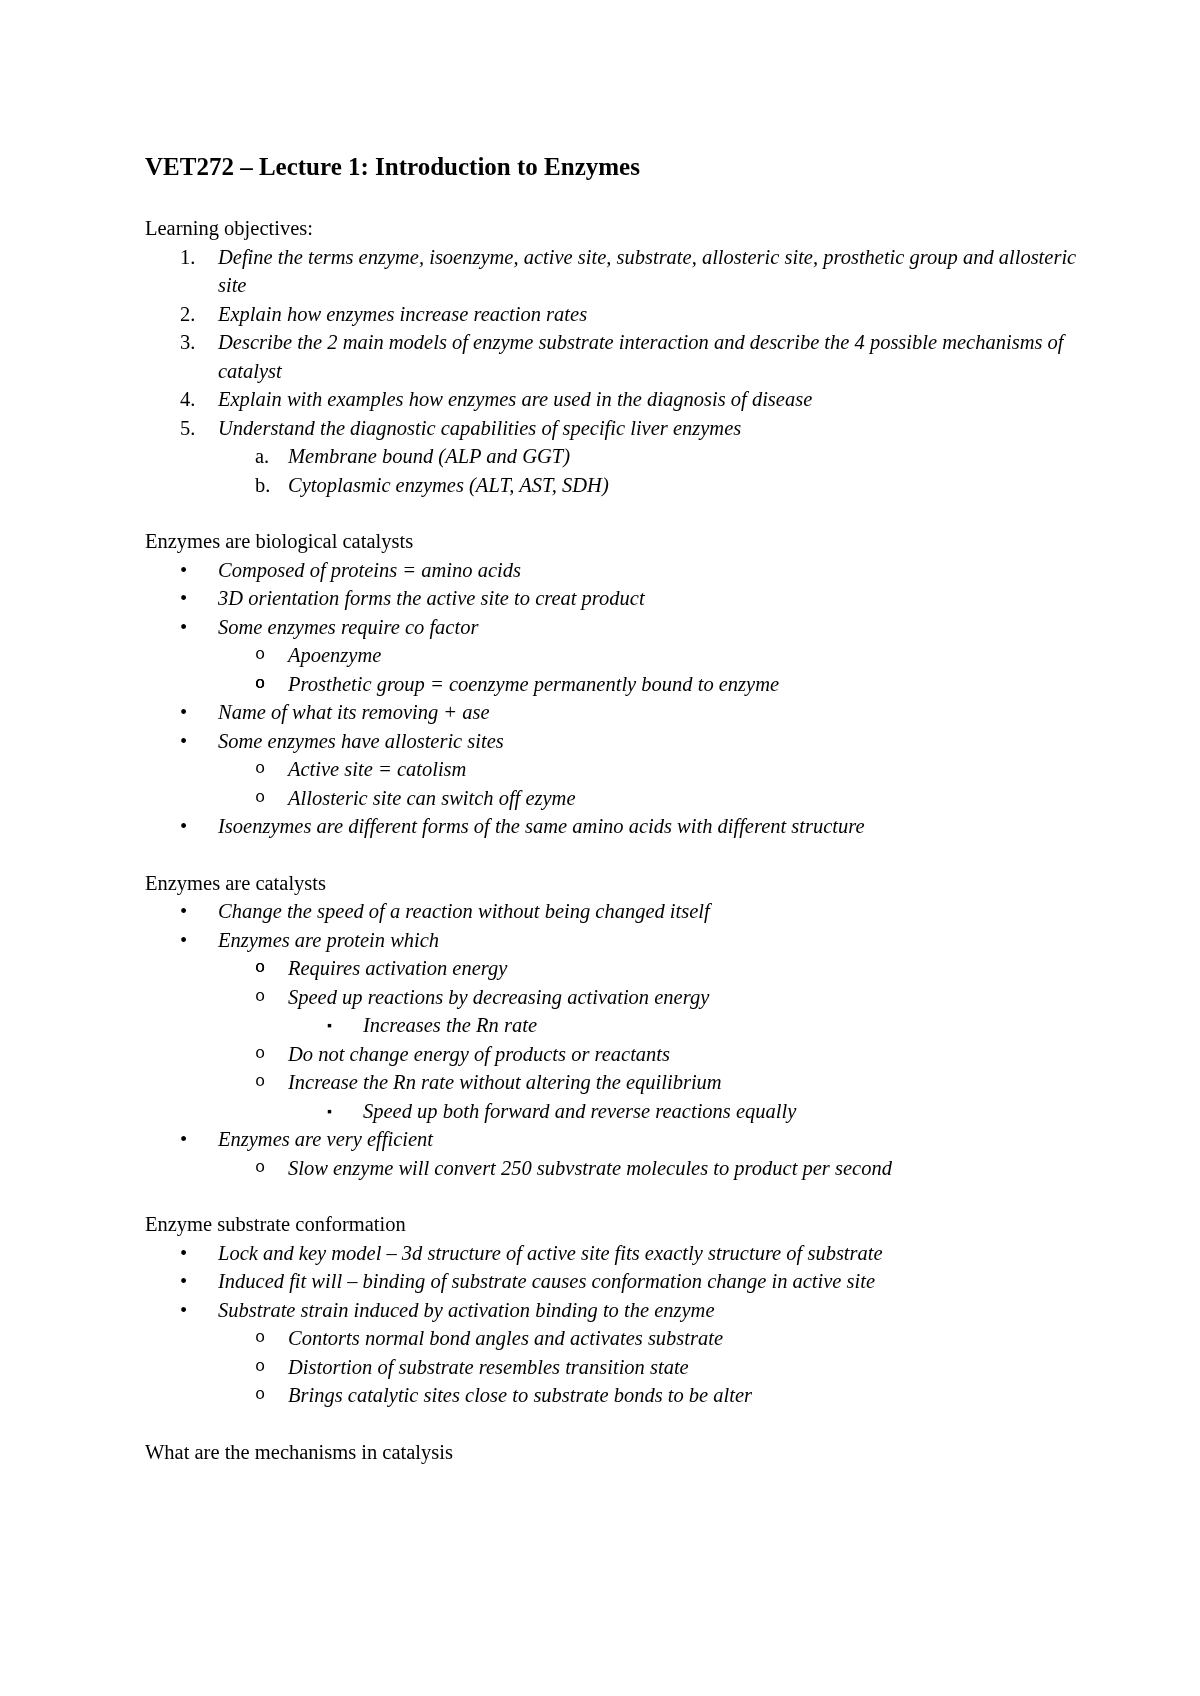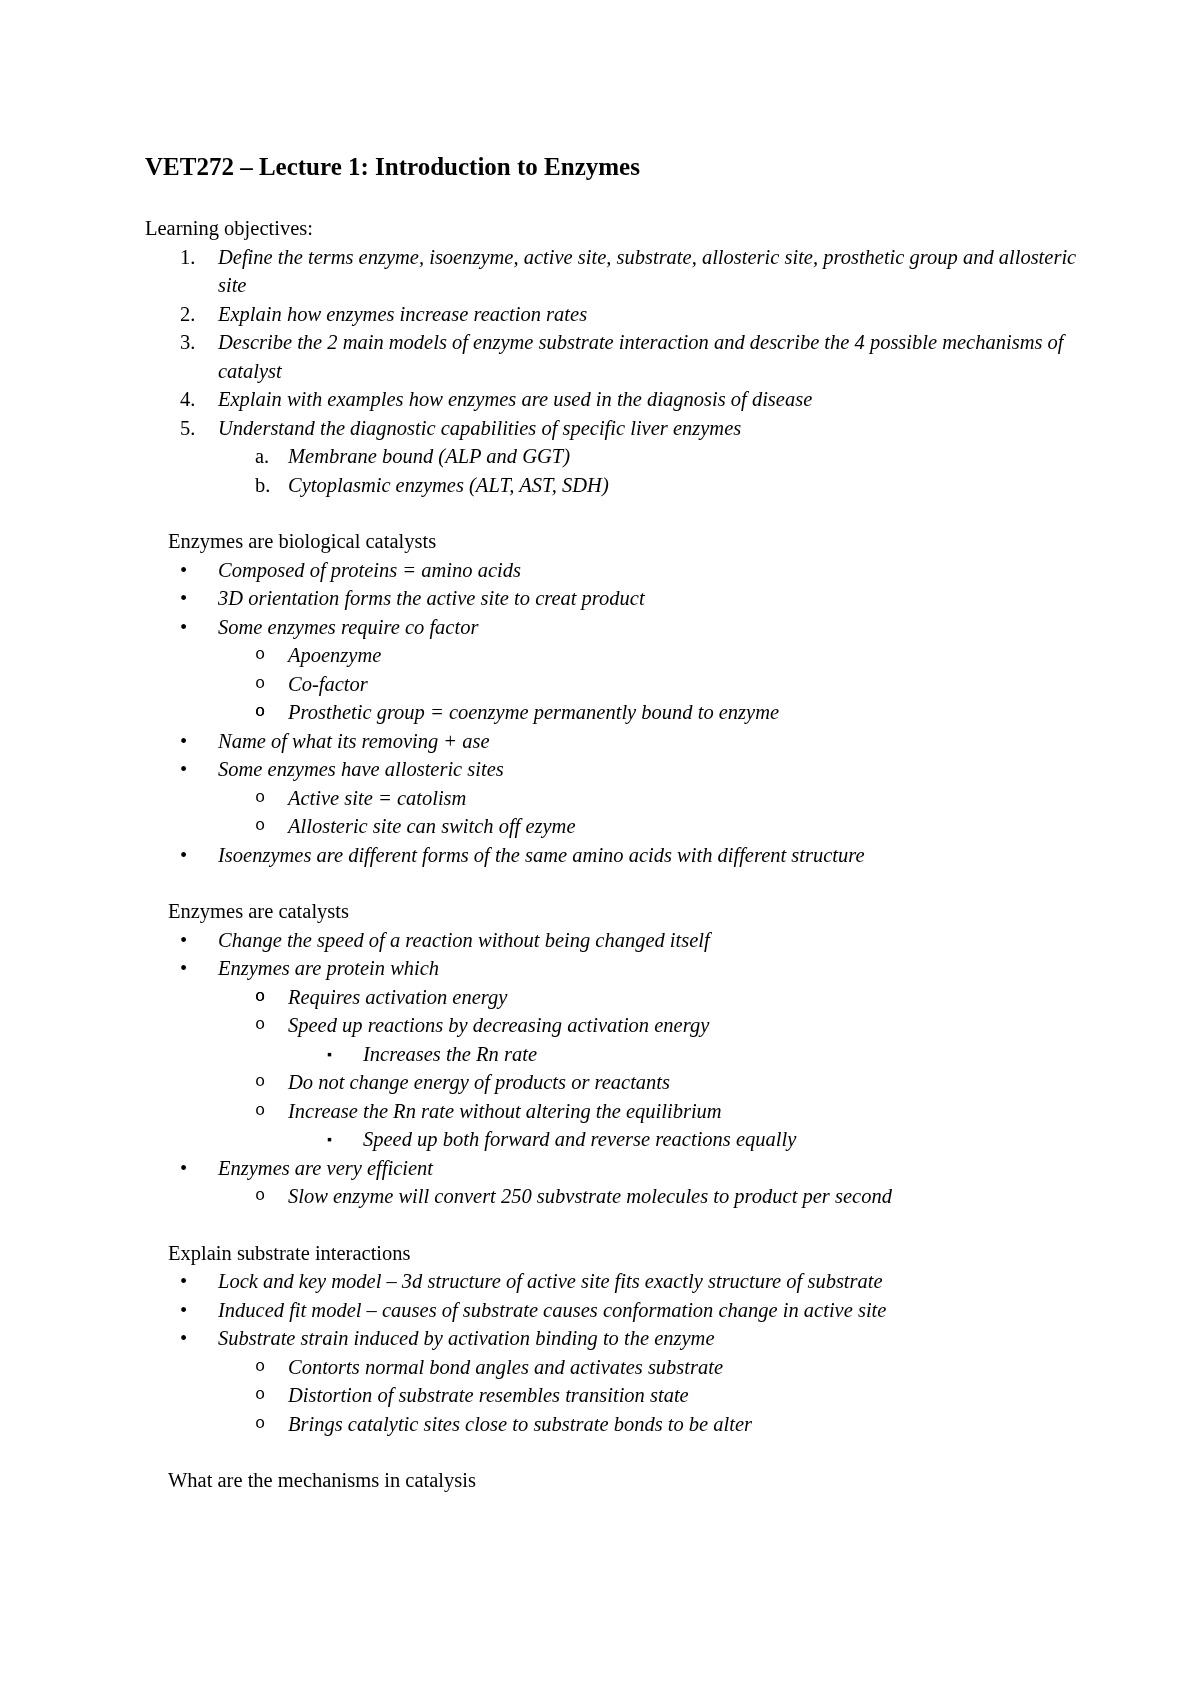--- a/index.html
+++ b/index.html
@@ -27,21 +27,20 @@
     font-weight: bold;
     font-size: 25px;
     line-height: 34px;
     margin: 0 0 30px 0;
   }
   .para {
     margin: 0;
   }
   .spaced {
     margin-top: 28px;
-    margin-left: 23px;
   }
   .item {
     position: relative;
   }
   .item > .text {
     display: block;
     font-style: italic;
   }
   .marker {
     position: absolute;
@@ -109,21 +108,20 @@
       <div class="item l1">
         <span class="marker">•</span>
         <span class="text">Some enzymes require co factor</span>
       </div>
       <div class="item l2">
         <span class="marker circle">o</span>
         <span class="text">Apoenzyme</span>
       </div>
       <div class="item l2">
         <span class="marker circle">o</span>
-        <span class="text">Co-factor</span>
       </div>
       <div class="item l2">
         <span class="marker circle">o</span>
       </div>
       <div class="item l2">
         <span class="marker circle">o</span>
         <span class="text">Prosthetic group = coenzyme permanently bound to enzyme</span>
       </div>
       <div class="item l1">
         <span class="marker">•</span>
@@ -182,28 +180,28 @@
         <span class="text">Speed up both forward and reverse reactions equally</span>
       </div>
       <div class="item l1">
         <span class="marker">•</span>
         <span class="text">Enzymes are very efficient</span>
       </div>
       <div class="item l2">
         <span class="marker circle">o</span>
         <span class="text">Slow enzyme will convert 250 subvstrate molecules to product per second</span>
       </div>
-      <div class="para spaced"><span class="text">Explain substrate interactions</span></div>
+      <div class="para spaced"><span class="text">Enzyme substrate conformation</span></div>
       <div class="item l1">
         <span class="marker">•</span>
         <span class="text">Lock and key model – 3d structure of active site fits exactly structure of substrate</span>
       </div>
       <div class="item l1">
         <span class="marker">•</span>
-        <span class="text">Induced fit model – causes of substrate causes conformation change in active site</span>
+        <span class="text">Induced fit will – binding of substrate causes conformation change in active site</span>
       </div>
       <div class="item l1">
         <span class="marker">•</span>
         <span class="text">Substrate strain induced by activation binding to the enzyme</span>
       </div>
       <div class="item l2">
         <span class="marker circle">o</span>
         <span class="text">Contorts normal bond angles and activates substrate</span>
       </div>
       <div class="item l2">

